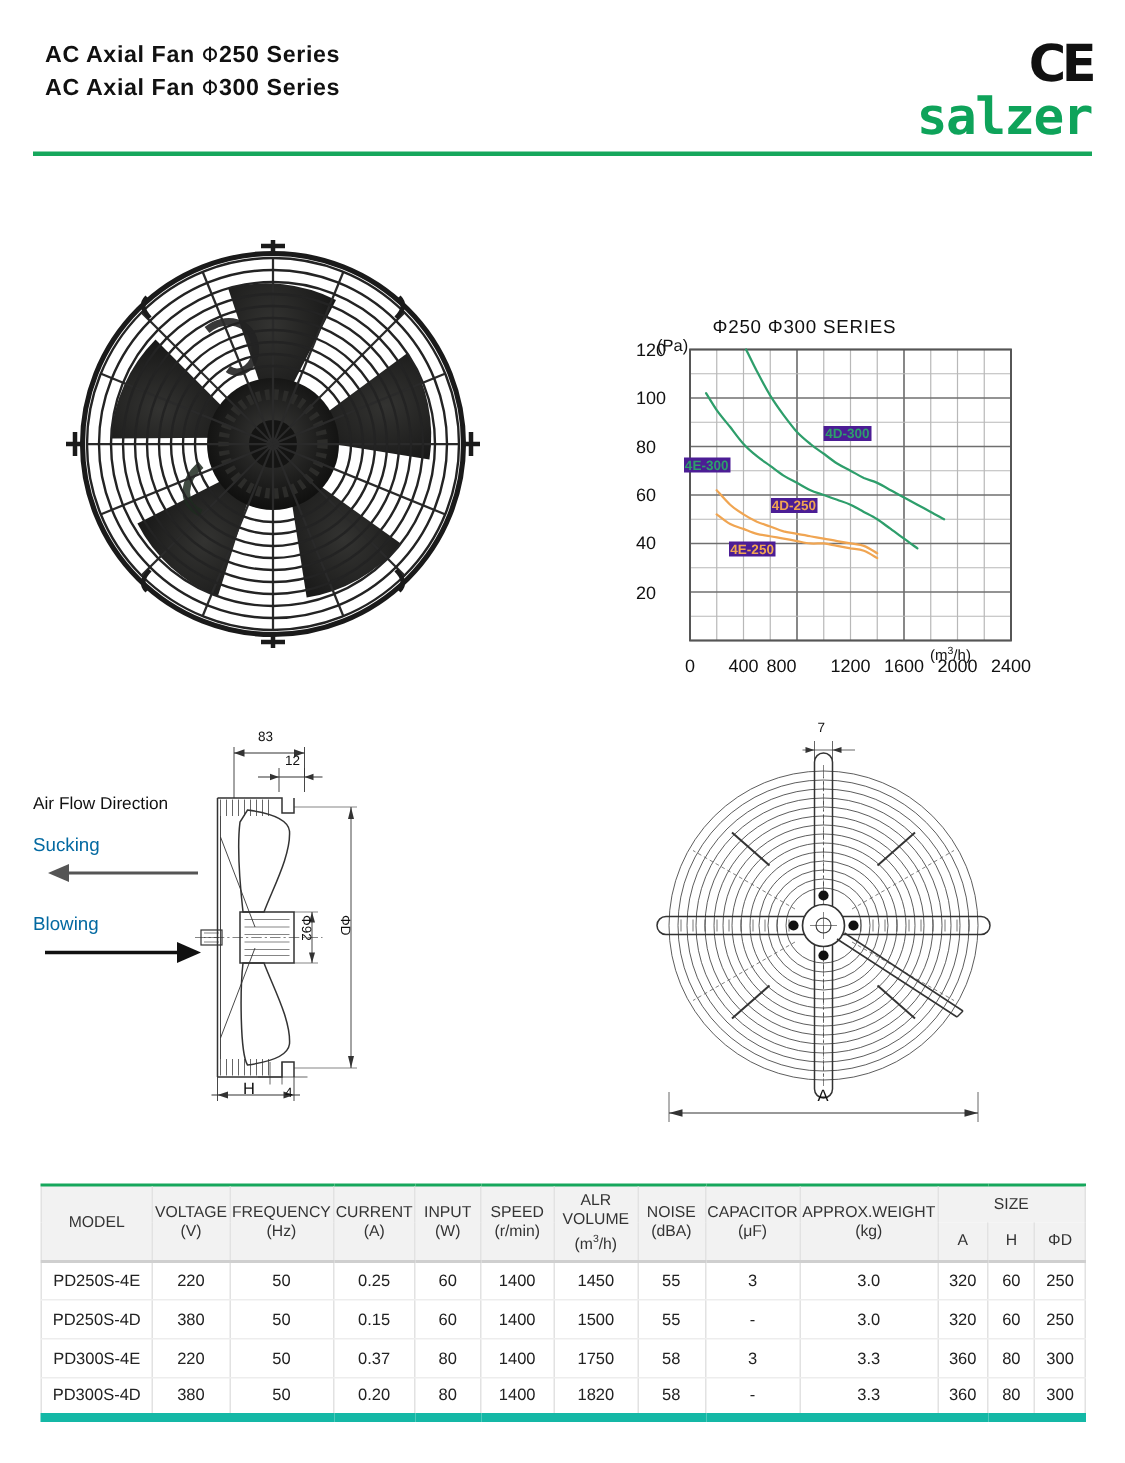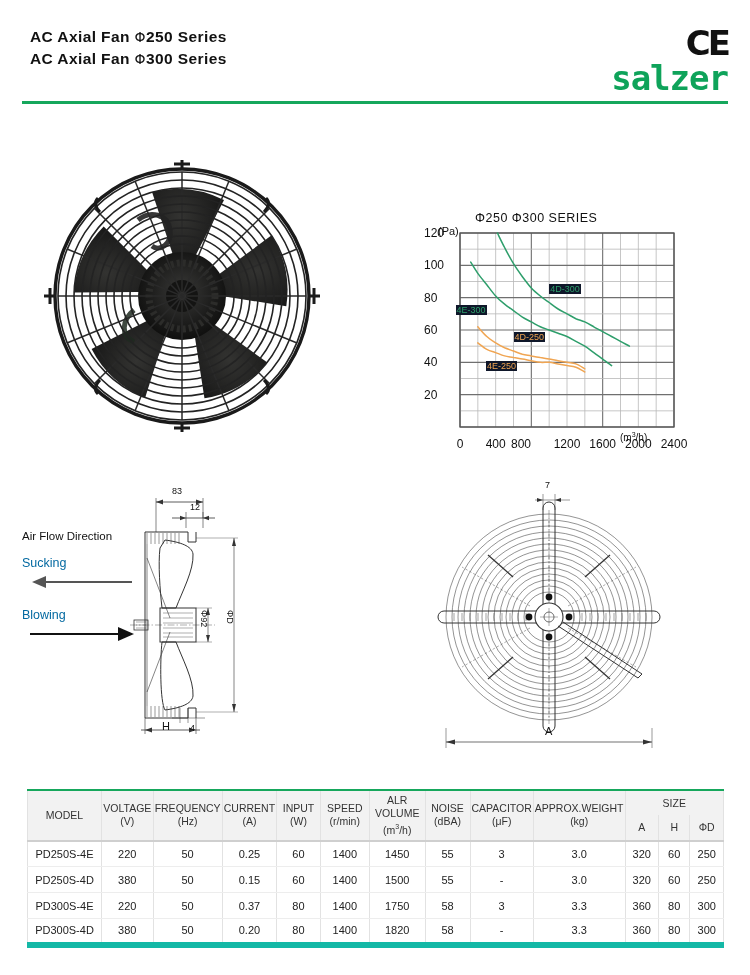--- a/index.html
+++ b/index.html
@@ -53,22 +53,22 @@
     position:absolute; right:0; width:34px; text-align:left;
     font-size:12px; color:#111; transform:translateY(-7px);
   }
   #ytick-wrap { position:absolute; left:-2px; top:0; width:40px; height:265px; }
   .xtick {
     position:absolute; font-size:12px; color:#111; text-align:center;
     width:40px; transform:translateX(-20px);
   }
   #xtick-wrap { position:absolute; left:0; top:232px; width:270px; height:20px; }
   .curve-label {
-    position:absolute; font-size:9px; font-weight:normal;
-    background:#0f172a; padding:0 1px; white-space:nowrap;
+    position:absolute; font-size:9px; font-weight:bold;
+    background:#4c1d95; padding:0 1px; white-space:nowrap;
   }
 
   
   #side-drawing { position:absolute; left:10px; top:480px; width:270px; height:290px; }
   .dim-txt { position:absolute; font-size:9px; color:#111; font-family:"Liberation Sans", sans-serif; }
   #airflow-block { position:absolute; left:12px; top:50px; width:140px; }
   .af-title { font-size:11.5px; color:#111; margin-bottom:14px; }
   .af-word { font-size:12.5px; color:#0369a1; }
 
   

